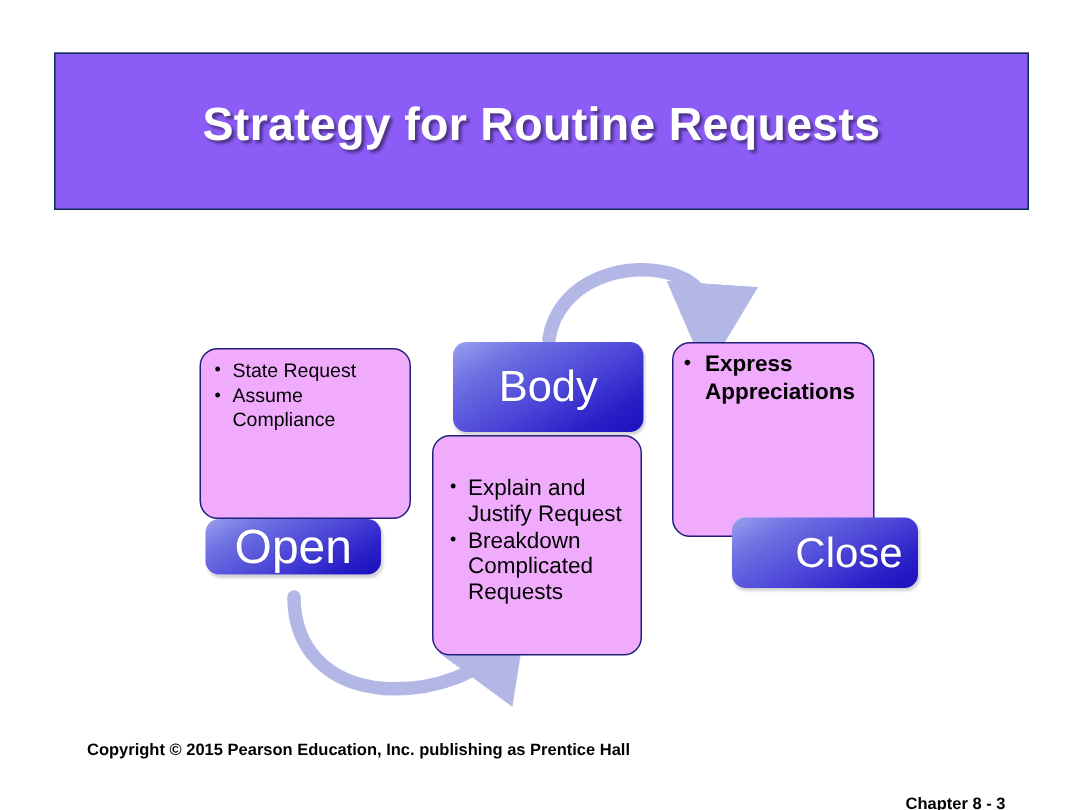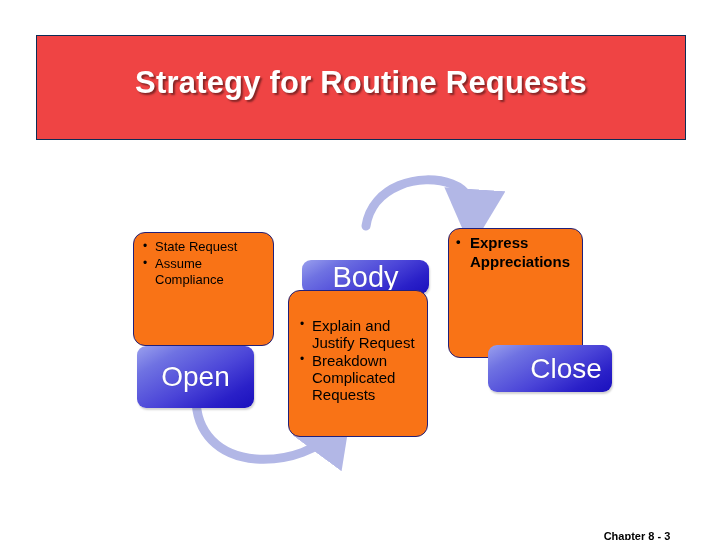--- a/index.html
+++ b/index.html
@@ -18,21 +18,21 @@
     overflow: hidden;
   }
 
   
   #title-banner {
     position: absolute;
     left: 36px;
     top: 35px;
     width: 650px;
     height: 105px;
-    background: #ef4444;
+    background: #8b5cf6;
     border: 1px solid #0c2d56;
     box-sizing: border-box;
   }
   #title-text {
     position: absolute;
     left: 0;
     right: 0;
     top: 29px;
     text-align: center;
     color: #ffffff;
@@ -50,21 +50,21 @@
     left: 0;
     top: 0;
     width: 720px;
     height: 540px;
     pointer-events: none;
   }
 
   
   .outline-box {
     position: absolute;
-    background: #f97316;
+    background: #f0abfc;
     border: 1px solid #20207a;
     border-radius: 12px;
     box-sizing: border-box;
   }
   #box-open-text   { left: 133px; top: 232px; width: 141px; height: 114px; }
   #box-body-text   { left: 288px; top: 290px; width: 140px; height: 147px; }
   #box-close-text  { left: 448px; top: 228px; width: 135px; height: 130px; }
 
   
   ul.bullets {
@@ -129,22 +129,22 @@
     color: #ffffff;
     display: flex;
     align-items: center;
     justify-content: center;
     font-family: "Liberation Sans", sans-serif;
     font-weight: normal;
     box-sizing: border-box;
     text-shadow: 0 0 1px rgba(0,0,0,0.25);
     box-shadow: 1px 2px 2px rgba(0,0,0,0.18);
   }
-  #pill-open  { left: 137px; top: 346px; width: 117px; height: 62px; font-size: 28px; }
-  #pill-body  { left: 302px; top: 228px; width: 127px; height: 34px; font-size: 29px; margin-top: 32px; }
+  #pill-open  { left: 137px; top: 346px; width: 117px; height: 37px; font-size: 32px; }
+  #pill-body  { left: 302px; top: 228px; width: 127px; height: 60px; font-size: 29px; }
   #pill-close { left: 488px; top: 345px; width: 124px; height: 47px; font-size: 28px; padding-left: 32px; }
 
   
   #footer-copyright {
     position: absolute;
     left: 58px;
     top: 494px;
     font-family: "Liberation Sans", sans-serif;
     font-size: 11px;
     font-weight: bold;
@@ -202,15 +202,16 @@
     </ul>
   </div>
 
   <div class="outline-box" id="box-close-text">
     <ul class="bullets" id="list-close">
       <li>Express Appreciations</li>
     </ul>
   </div>
   <div class="pill" id="pill-close">Close</div>
 
+  <div id="footer-copyright">Copyright © 2015 Pearson Education, Inc. publishing as Prentice Hall</div>
   <div id="footer-chapter">Chapter 8 - 3</div>
 
 </div>
 
 </body></html>

